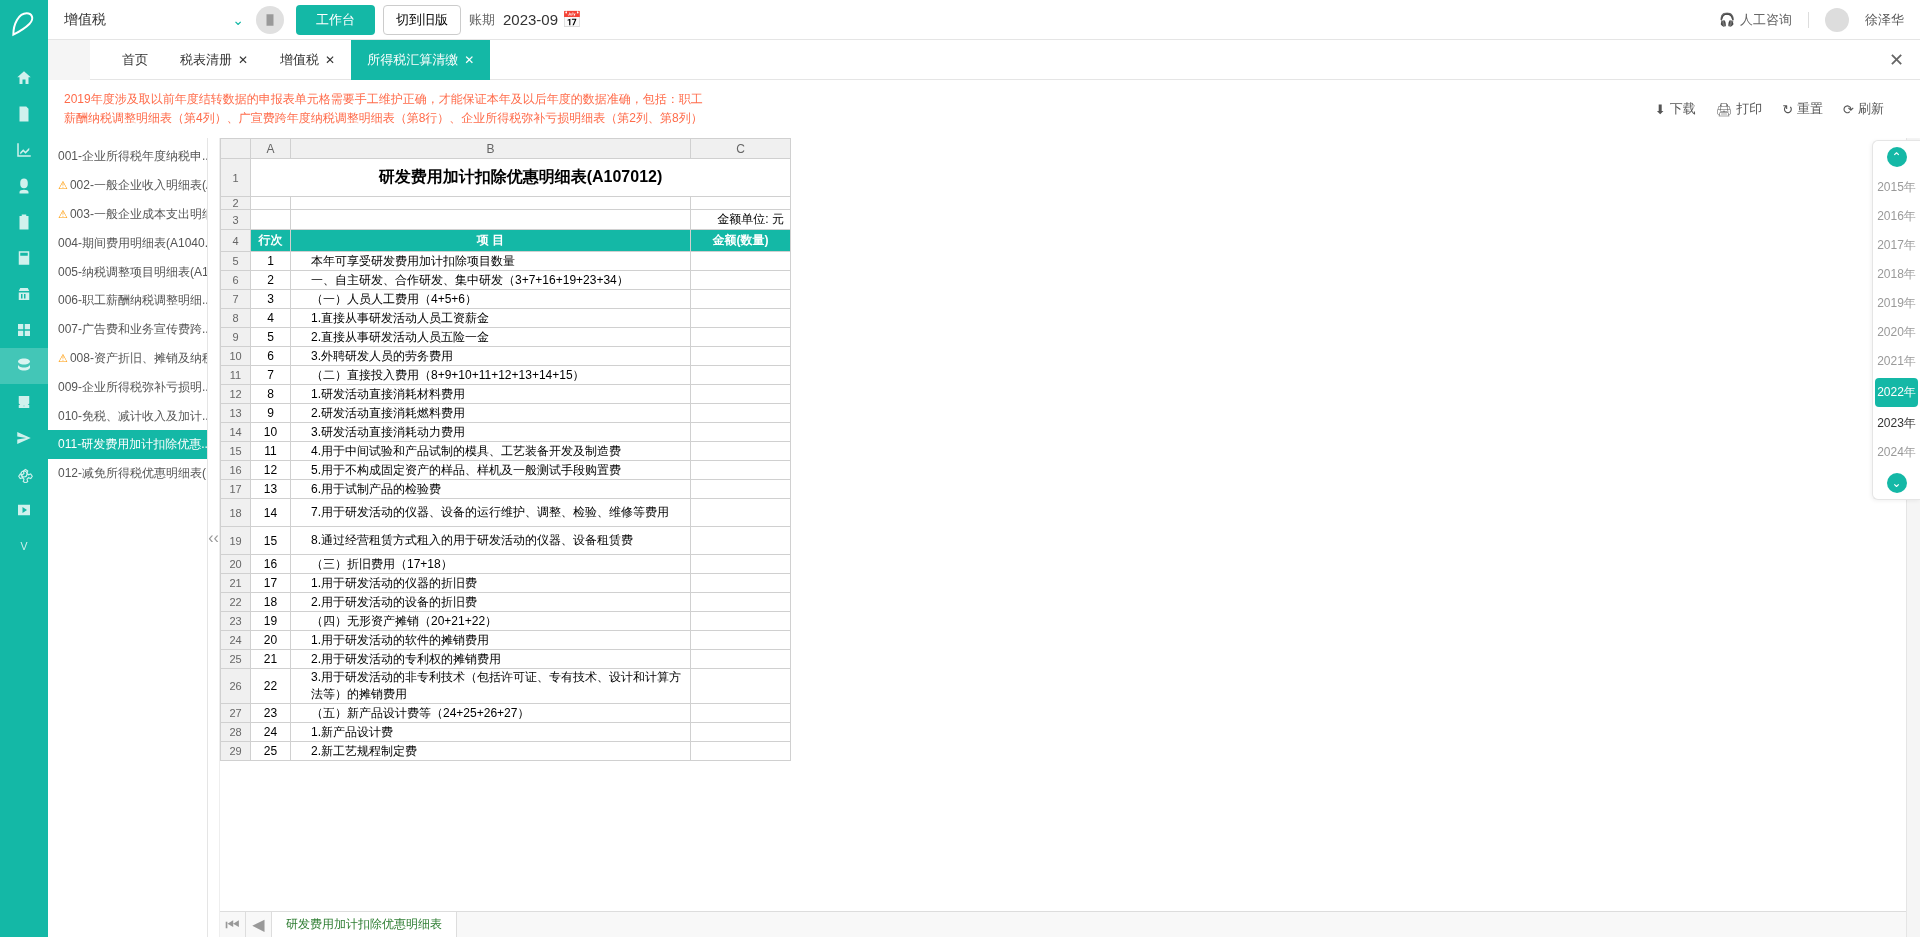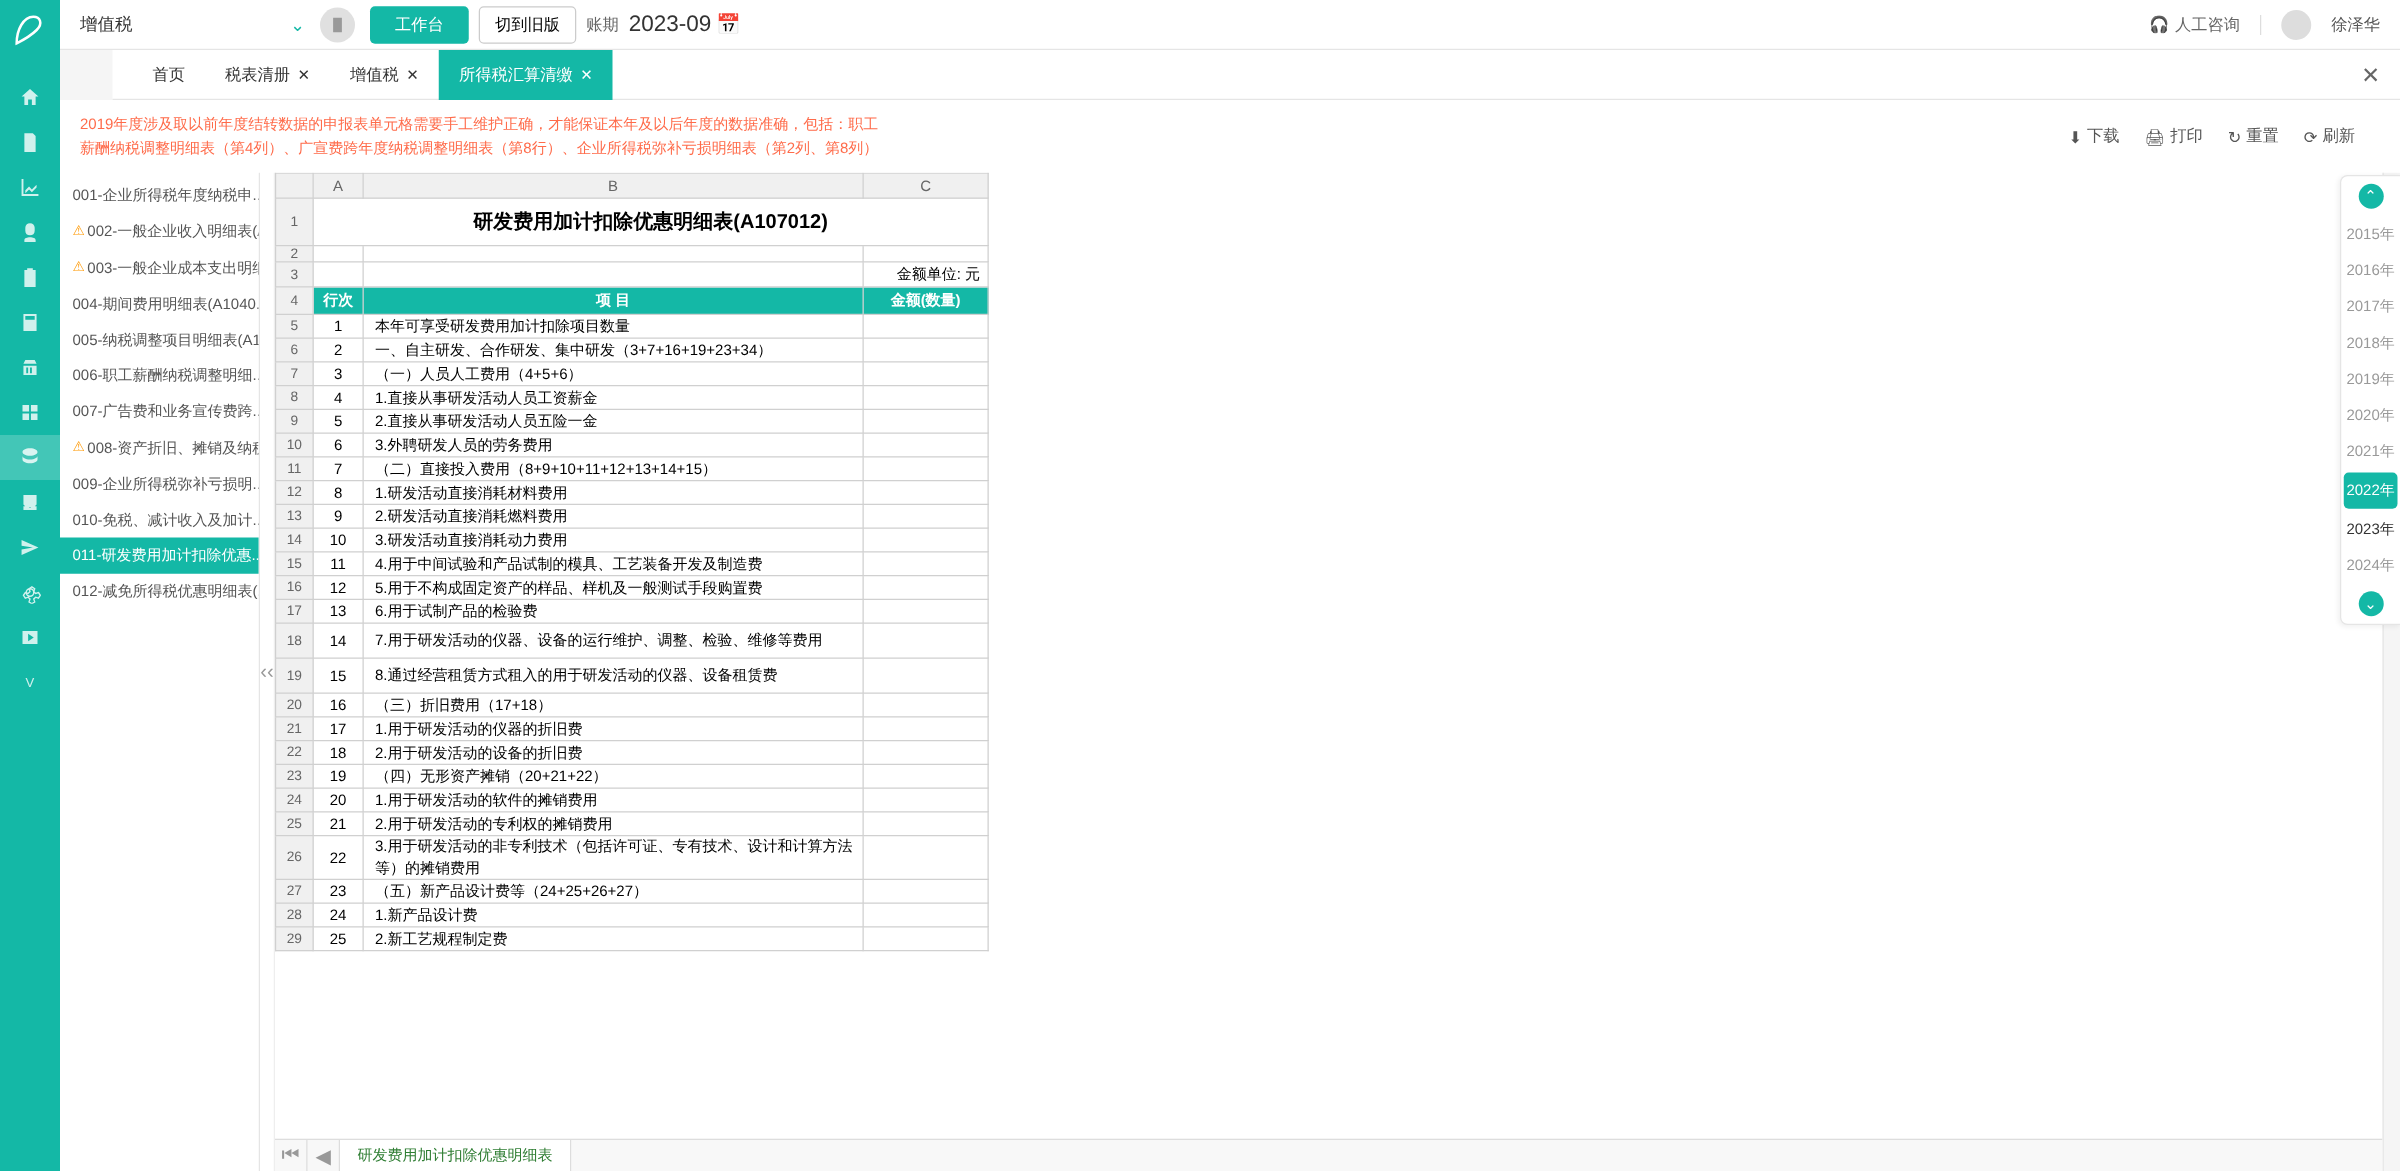--- a/index.html
+++ b/index.html
@@ -13,21 +13,21 @@
 .left-sidebar .nav-icon svg { width: 18px; height: 18px; }
 
 
 .top-header { position: fixed; left: 48px; top: 0; right: 0; height: 40px; background: #fff; border-bottom: 1px solid #e5e5e5; display: flex; align-items: center; padding: 0 16px; z-index: 90; }
 .dropdown-select { color: #333; font-size: 14px; min-width: 180px; display: flex; align-items: center; cursor: pointer; }
 .dropdown-select .chevron { margin-left: auto; color: #14b8a6; }
 .circle-btn { width: 28px; height: 28px; border-radius: 50%; background: #e0e0e0; display: flex; align-items: center; justify-content: center; margin: 0 12px; cursor: pointer; }
 .btn-primary { background: #14b8a6; color: #fff; border: none; padding: 6px 20px; border-radius: 4px; font-size: 13px; cursor: pointer; margin-right: 8px; }
 .btn-outline { background: #fff; border: 1px solid #ccc; padding: 5px 12px; border-radius: 4px; font-size: 13px; cursor: pointer; margin-right: 8px; }
 .period-label { color: #666; font-size: 13px; margin-right: 8px; }
-.period-value { color: #333; font-size: 18px; margin-right: 4px; }
+.period-value { color: #333; font-size: 15px; margin-right: 4px; }
 .cal-icon { color: #14b8a6; cursor: pointer; }
 .header-right { margin-left: auto; display: flex; align-items: center; gap: 16px; }
 .header-link { color: #666; font-size: 13px; display: flex; align-items: center; gap: 4px; cursor: pointer; }
 .avatar { width: 24px; height: 24px; border-radius: 50%; background: #ddd; }
 
 
 .tabs-row { position: fixed; left: 48px; top: 40px; right: 0; height: 40px; background: #fff; border-bottom: 1px solid #e5e5e5; display: flex; align-items: center; padding-left: 16px; z-index: 85; margin-left: 42px; }
 .tab { padding: 0 16px; height: 40px; display: flex; align-items: center; font-size: 13px; color: #333; cursor: pointer; gap: 6px; }
 .tab.active { background: #14b8a6; color: #fff; }
 .tab .close { font-size: 12px; }
@@ -62,21 +62,21 @@
 .sheet-table th, .sheet-table td { border: 1px solid #d0d0d0; }
 .col-hdr { background: #f0f0f0; text-align: center; font-weight: normal; color: #666; height: 20px; }
 .row-hdr { background: #f0f0f0; text-align: center; font-weight: normal; color: #666; width: 30px; font-size: 11px; }
 .col-A { width: 40px; }
 .col-B { width: 400px; }
 .col-C { width: 100px; }
 .title-cell { text-align: center; font-weight: bold; font-size: 16px; height: 38px; }
 .unit-cell { text-align: right; font-size: 12px; padding-right: 6px; height: 20px; }
 .hdr-cell { background: #14b8a6; color: #fff; text-align: center; font-weight: bold; height: 22px; }
 .seq-cell { text-align: center; height: 19px; }
-.item-cell { padding-left: 9px; height: 19px; }
+.item-cell { padding-left: 20px; height: 19px; }
 .tall-row td { height: 28px; }
 
 
 .sheet-tabs { height: 26px; border-top: 1px solid #ddd; display: flex; align-items: center; background: #f8f8f8; }
 .sheet-tab-btn { width: 26px; text-align: center; color: #999; cursor: pointer; border-right: 1px solid #ddd; height: 100%; display: flex; align-items: center; justify-content: center; }
 .sheet-tab { padding: 0 14px; font-size: 12px; color: #2e7d32; border-right: 1px solid #ddd; height: 100%; display: flex; align-items: center; cursor: pointer; background: #fff; }
 .hscroll-spacer { flex: 1; }
 .hscroll-bar { width: 620px; height: 14px; overflow-x: scroll; margin-right: 10px; }
 .hscroll-inner { width: 1200px; height: 1px; }
 

